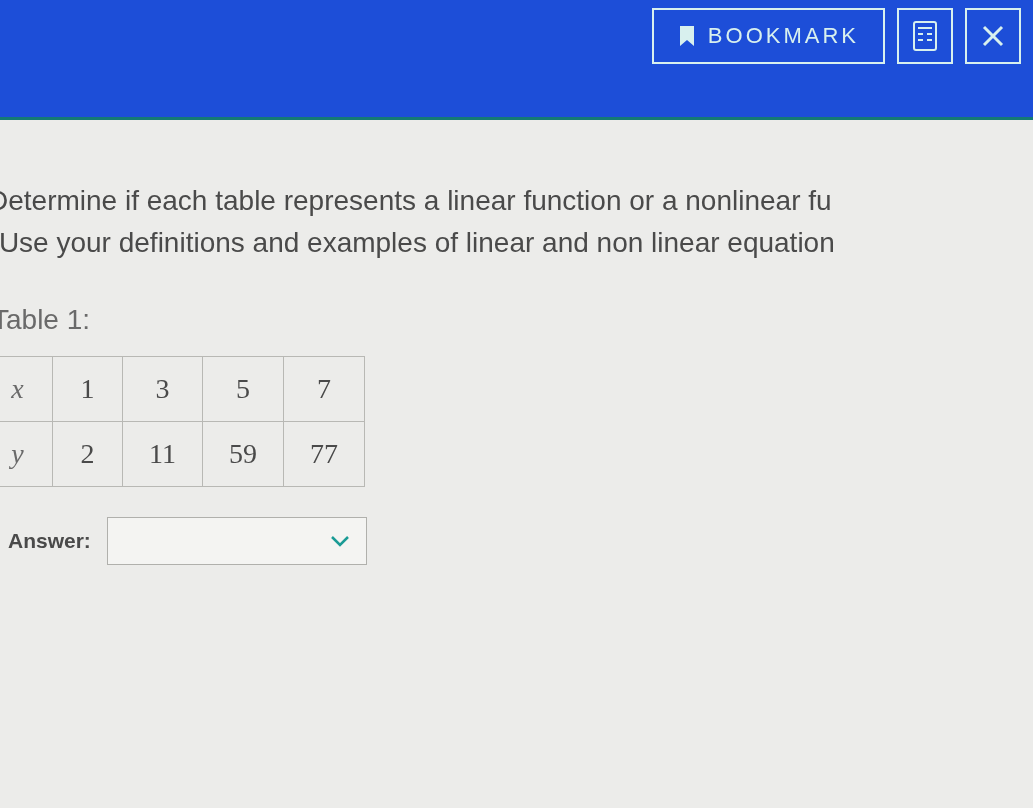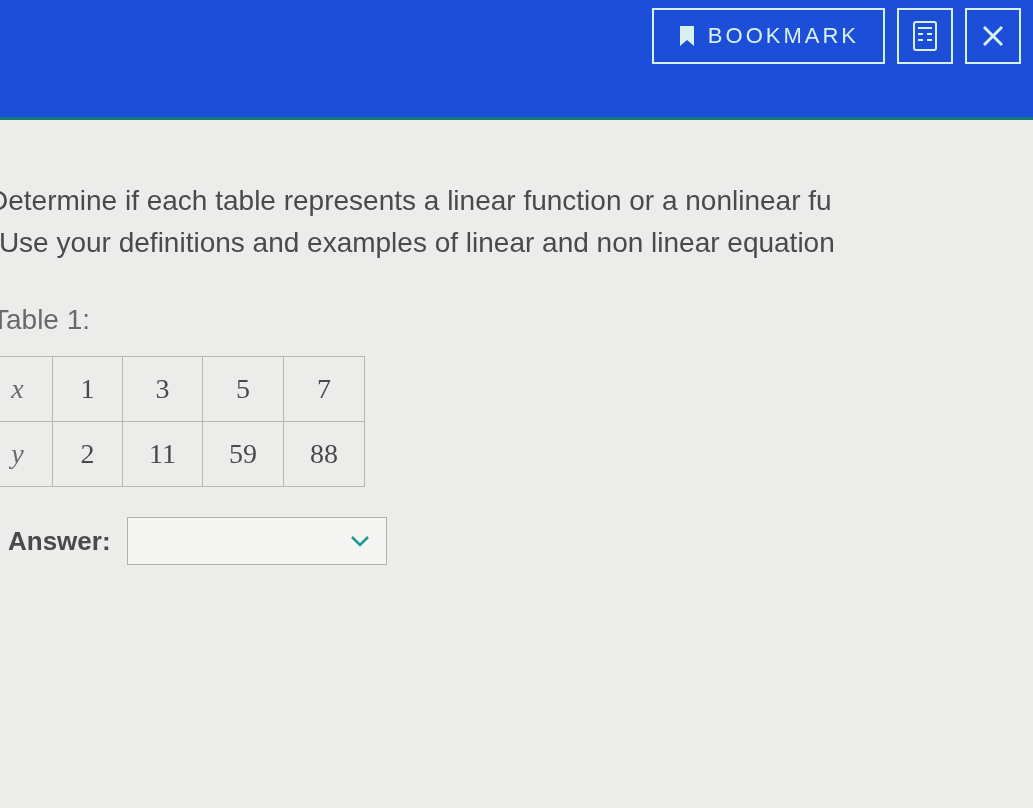--- a/index.html
+++ b/index.html
@@ -118,21 +118,21 @@
       font-style: italic;
       color: #6a6a6a;
     }
     .answer-row {
       display: flex;
       align-items: center;
       gap: 16px;
       margin-left: 8px;
     }
     .answer-label {
-      font-size: 26px;
+      font-size: 21px;
       color: #4a4a4a;
       font-weight: 600;
     }
     .answer-select {
       border: 1px solid #b0b0ac;
       background: #f4f4f2;
       width: 260px;
       height: 48px;
       display: flex;
       align-items: center;
@@ -193,21 +193,21 @@
       <td>1</td>
       <td>3</td>
       <td>5</td>
       <td>7</td>
     </tr>
     <tr>
       <td class="header-cell">y</td>
       <td>2</td>
       <td>11</td>
       <td>59</td>
-      <td>88</td>
+      <td>77</td>
     </tr>
   </tbody>
     </table>
 
   <div class="answer-row">
     <span class="answer-label">Answer:</span>
     <div class="answer-select">
       <svg class="chevron-icon" viewBox="0 0 20 14">
         <polyline points="2,3 10,11 18,3"></polyline>
       </svg>

